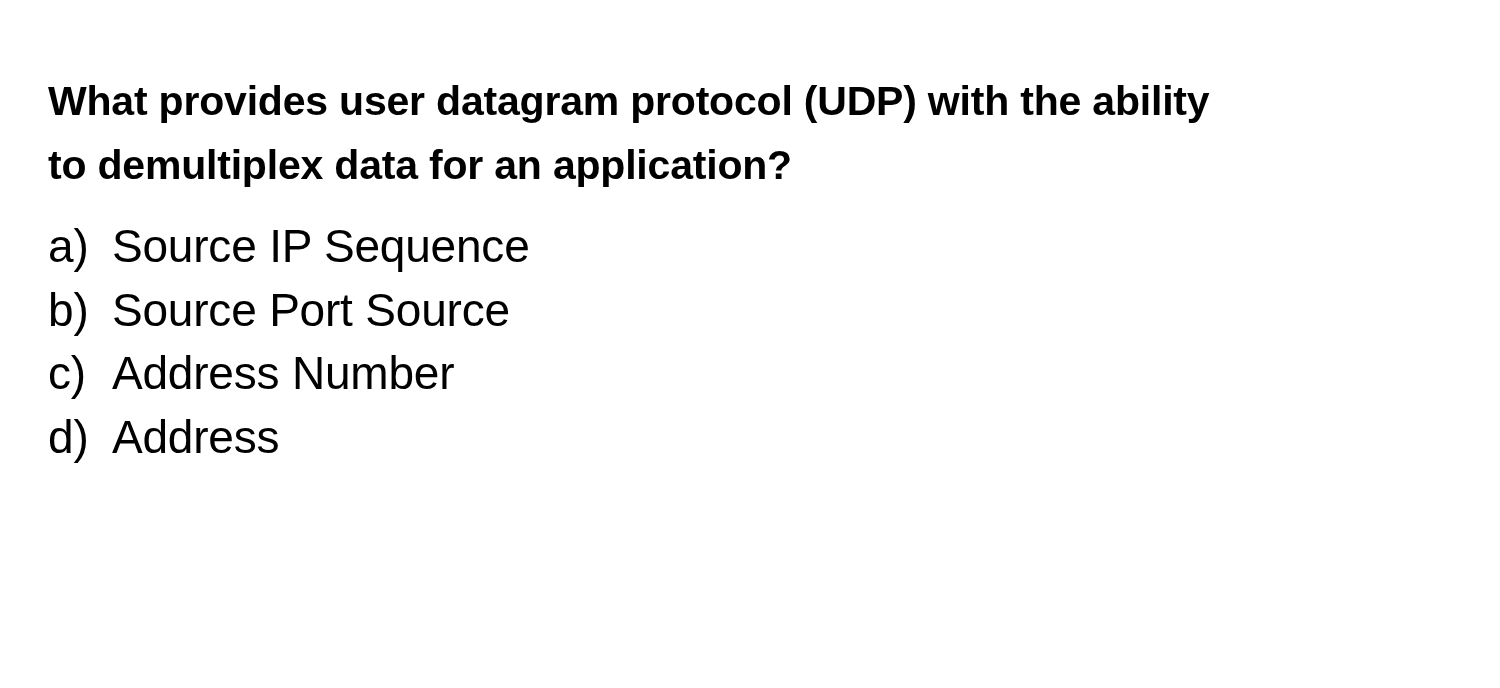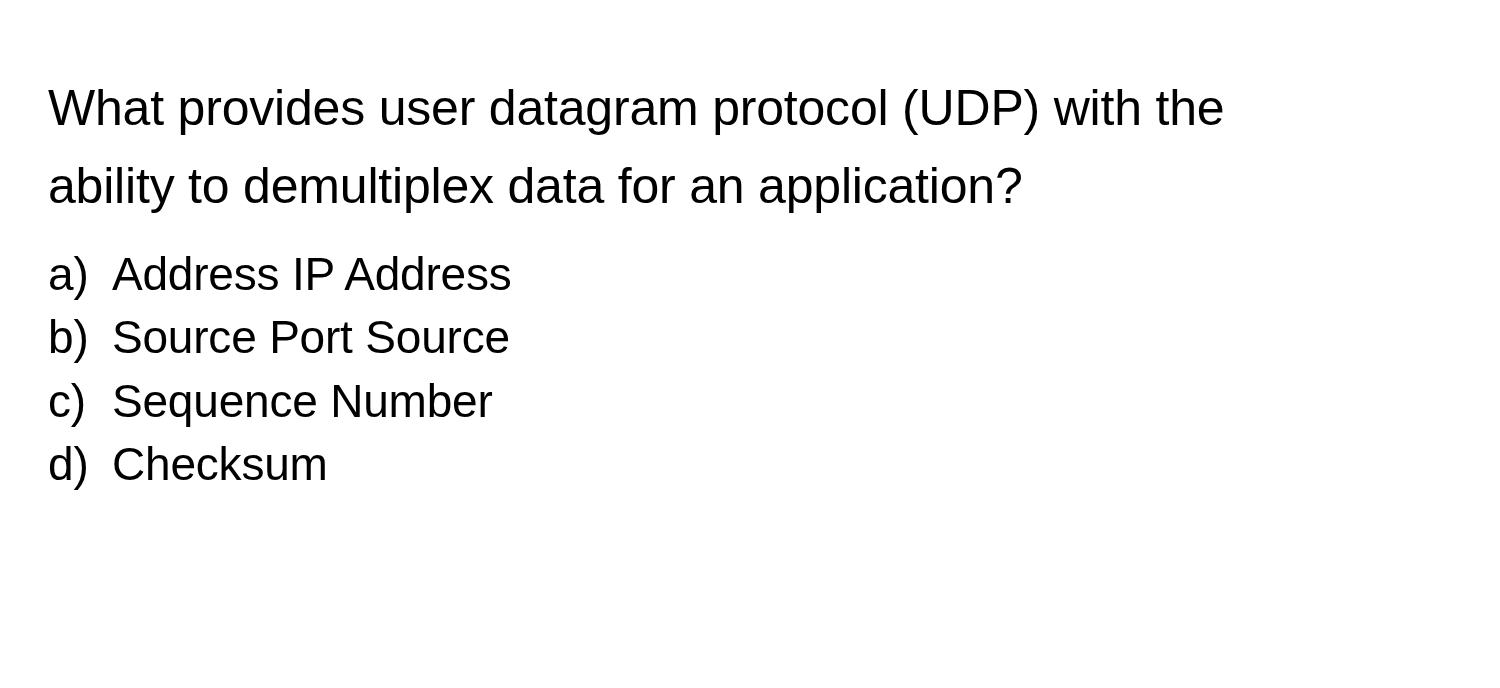--- a/index.html
+++ b/index.html
@@ -12,23 +12,23 @@
       height: 688px;
       background: #ffffff;
       font-family: -apple-system, BlinkMacSystemFont, "Segoe UI", Helvetica, Arial, sans-serif;
       color: #000000;
       padding: 70px 48px;
     }
     .question-container {
       max-width: 1180px;
     }
     .question-text {
-      font-size: 50px;
+      font-size: 41px;
       line-height: 1.55;
-      font-weight: 400;
+      font-weight: 700;
       margin-bottom: 18px;
       letter-spacing: -0.2px;
     }
     .options {
       display: flex;
       flex-direction: column;
     }
     .option {
       display: flex;
       font-size: 46px;
@@ -44,28 +44,28 @@
     }
   </style>
 </head>
 <body>
 
 <div class="question-container">
   <p class="question-text">What provides user datagram protocol (UDP) with the ability to demultiplex data for an application?</p>
   <div class="options">
     <div class="option">
       <span class="option-letter">a)</span>
-      <span class="option-text">Address IP Address</span>
+      <span class="option-text">Source IP Sequence</span>
     </div>
     <div class="option">
       <span class="option-letter">b)</span>
       <span class="option-text">Source Port Source</span>
     </div>
     <div class="option">
       <span class="option-letter">c)</span>
-      <span class="option-text">Sequence Number</span>
+      <span class="option-text">Address Number</span>
     </div>
     <div class="option">
       <span class="option-letter">d)</span>
-      <span class="option-text">Checksum</span>
+      <span class="option-text">Address</span>
     </div>
   </div>
 </div>
 
 </body></html>

